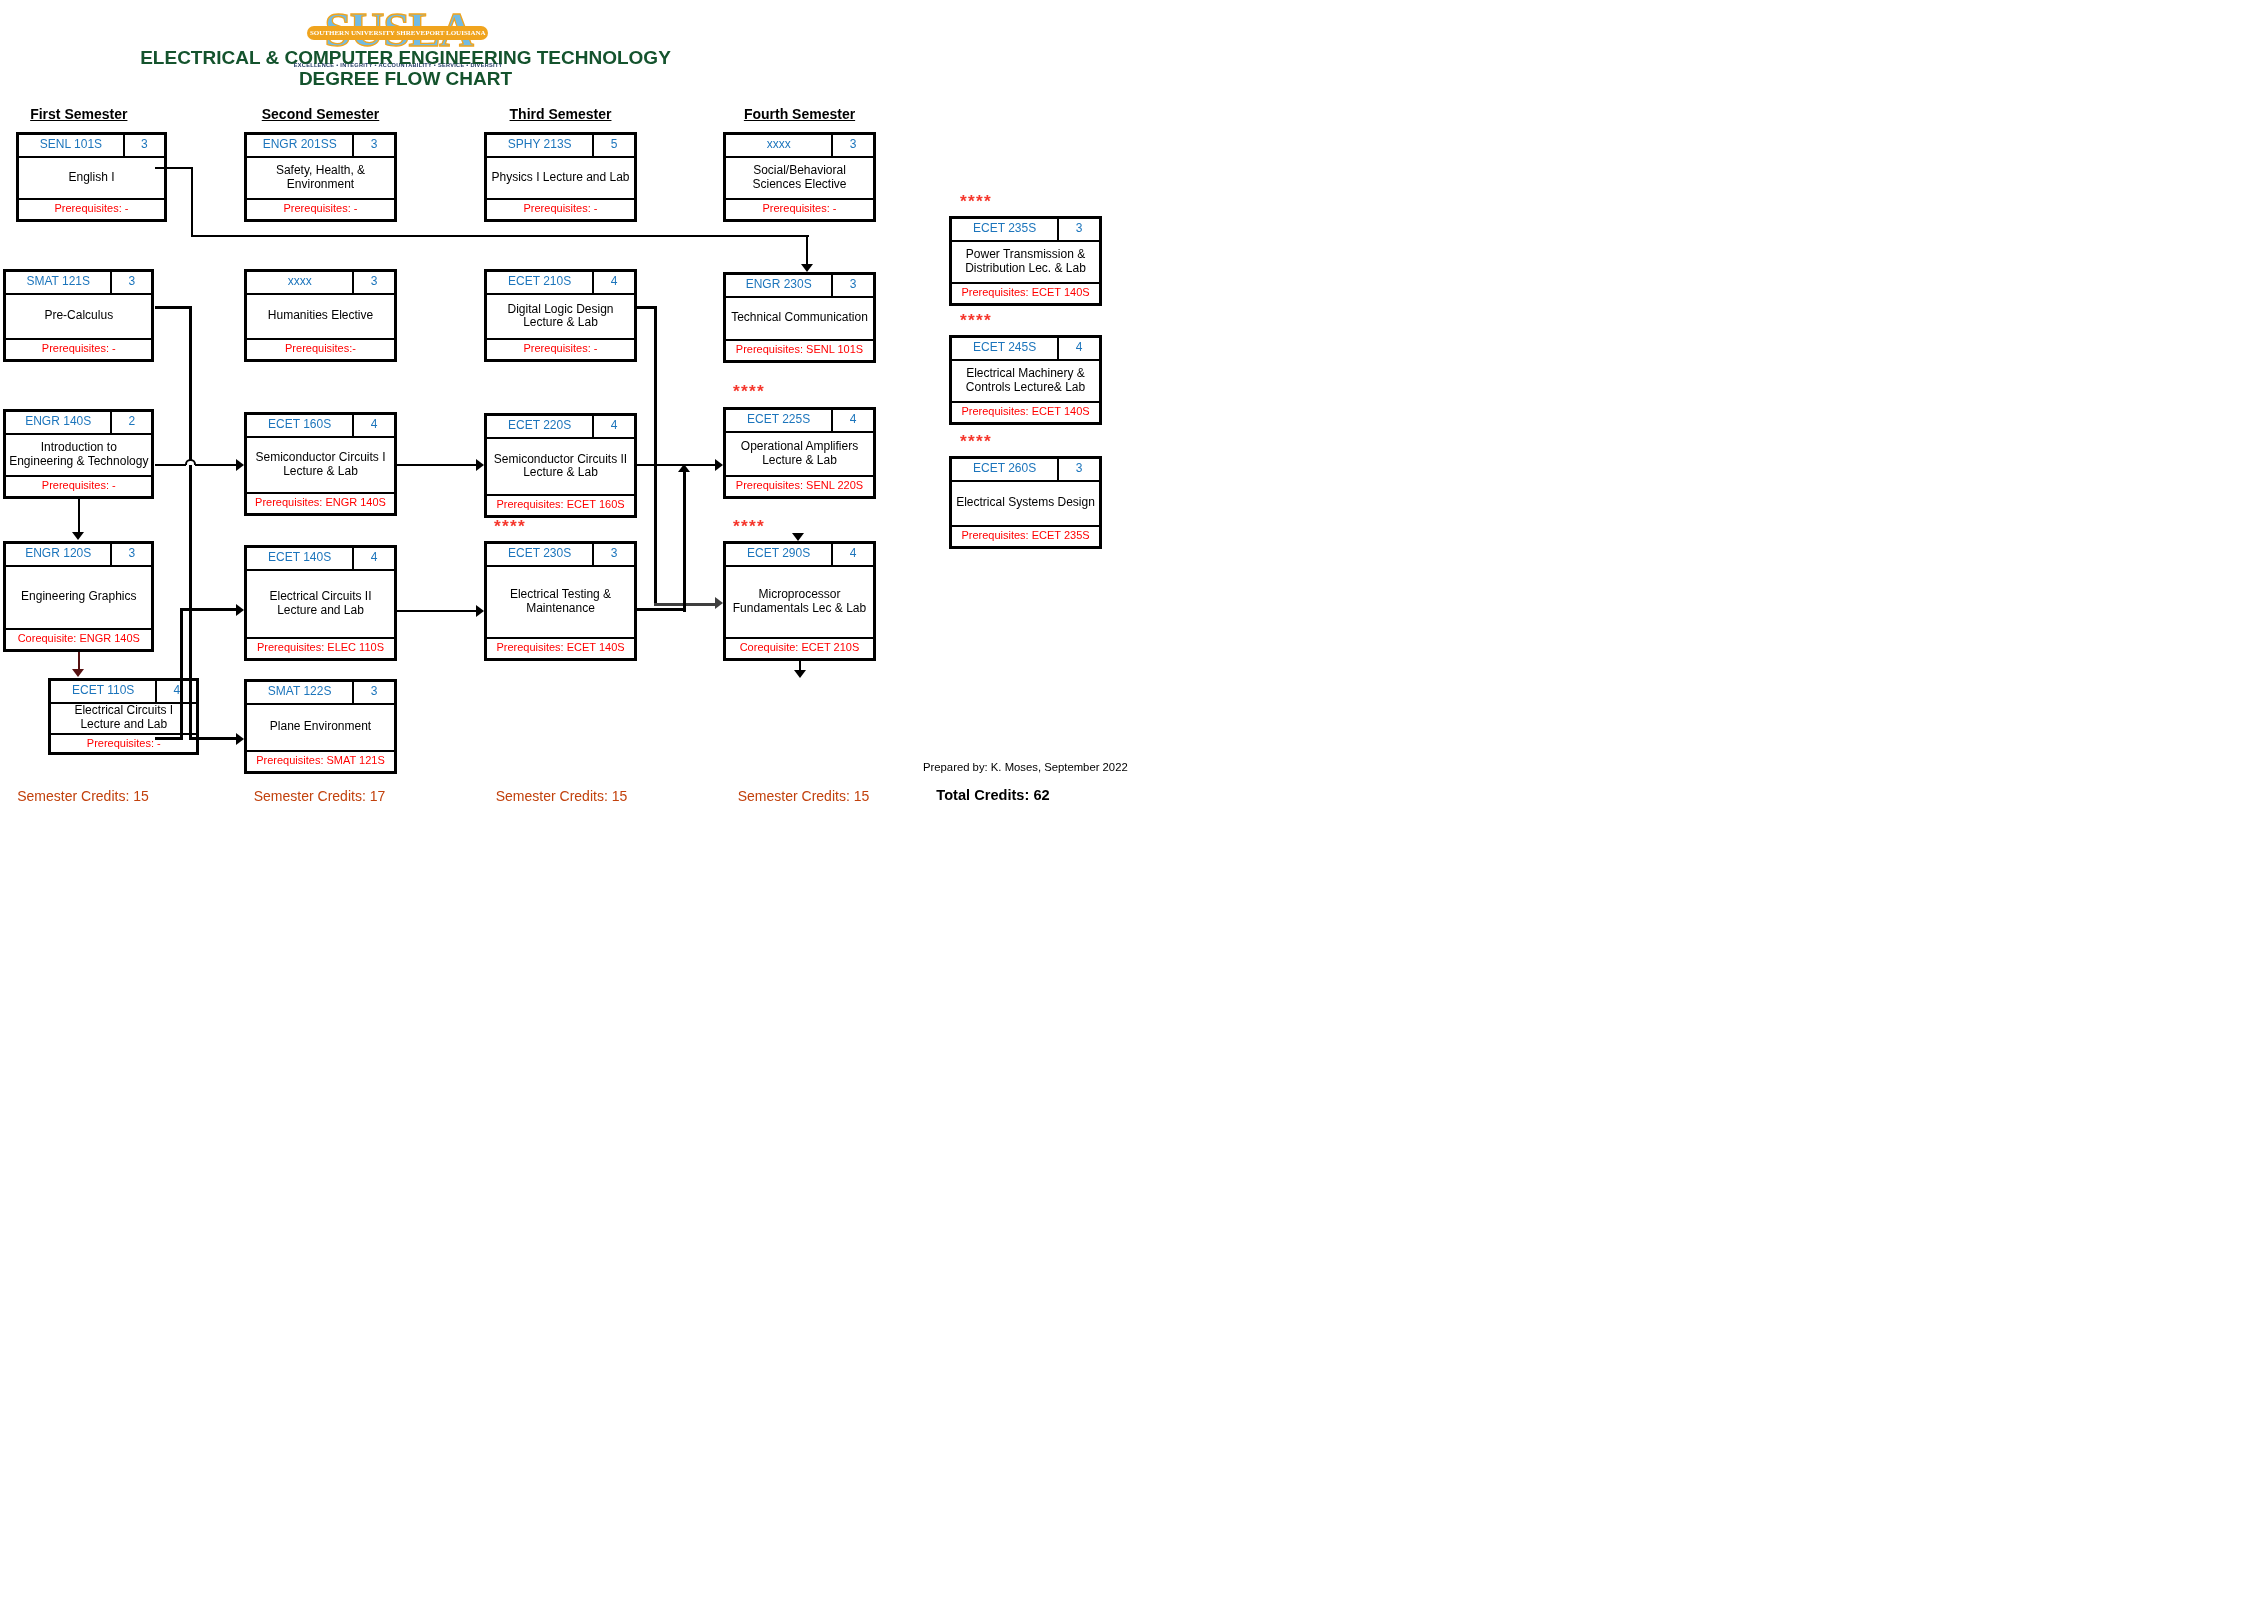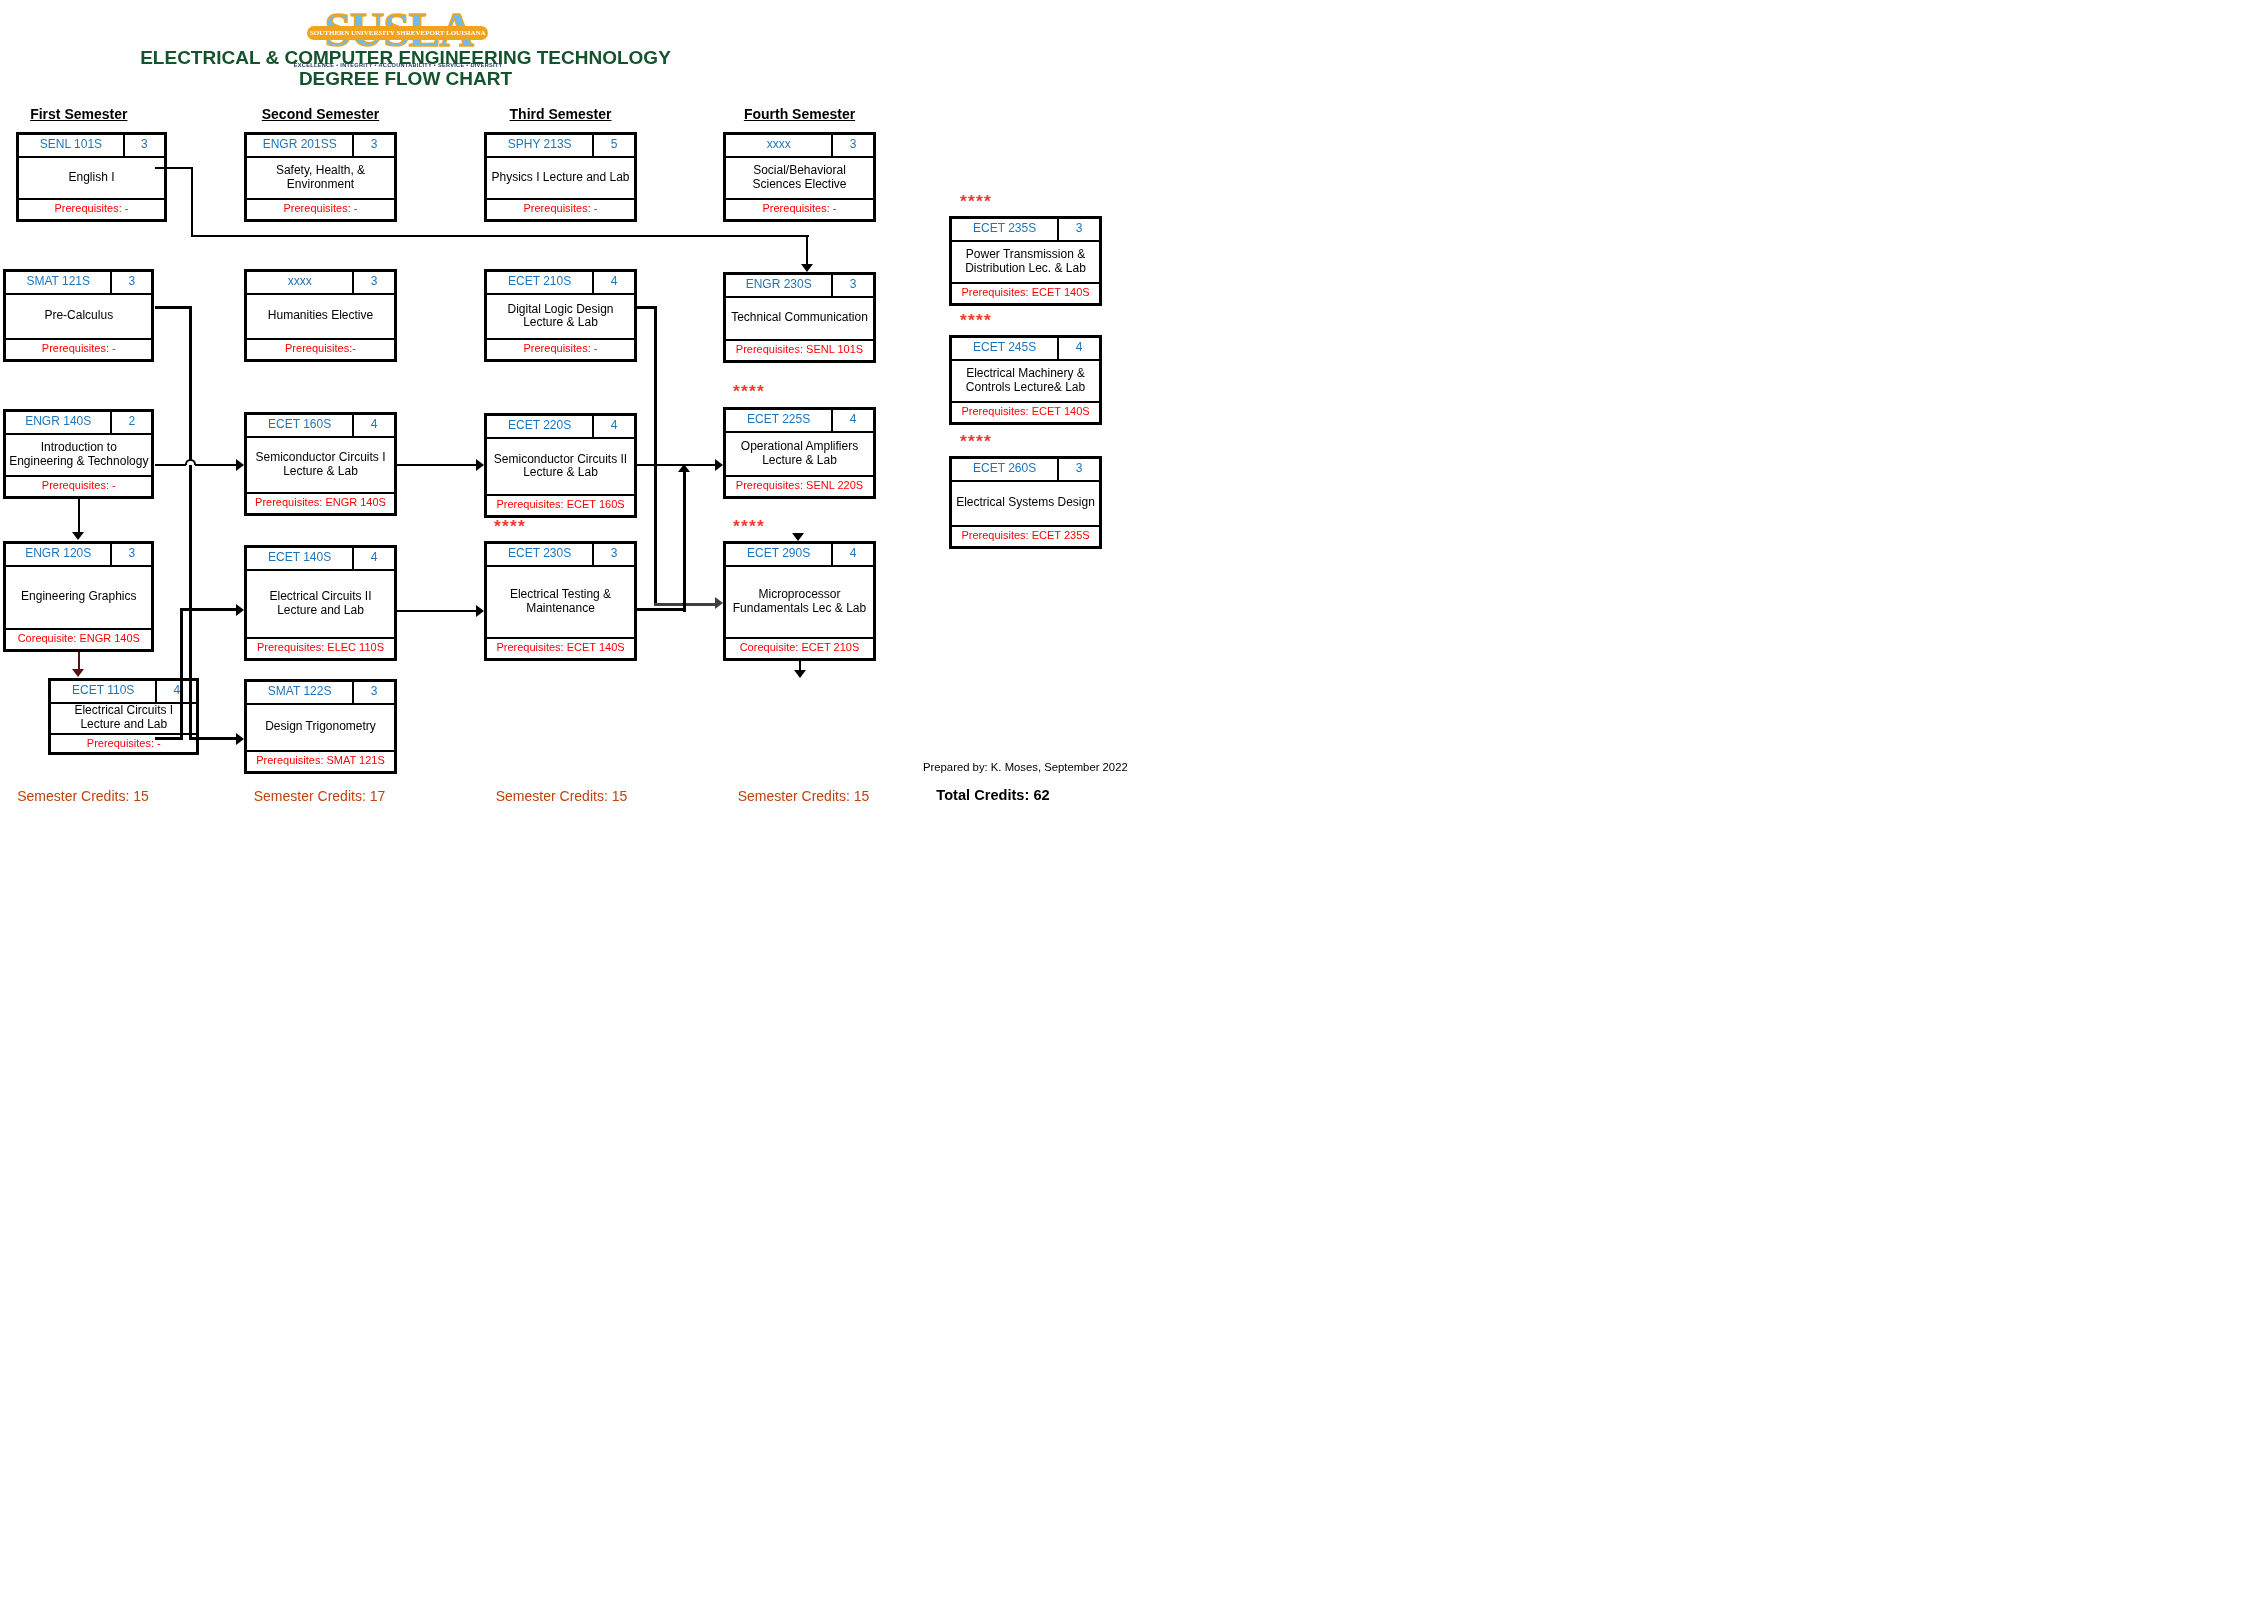--- a/index.html
+++ b/index.html
@@ -143,21 +143,21 @@
         <div class="cr">4</div>
       </div>
     <div class="ttl">Electrical Circuits II Lecture and Lab</div>
     <div class="req">Prerequisites: ELEC 110S</div>
   </div>
   <div class="course" style="left:244px;top:679px;width:153px;height:95px;">
     <div class="rowtop">
         <div class="code">SMAT 122S</div>
         <div class="cr">3</div>
       </div>
-    <div class="ttl">Design Trigonometry</div>
+    <div class="ttl">Plane Environment</div>
     <div class="req">Prerequisites: SMAT 121S</div>
   </div>
 
   <div class="course" style="left:484px;top:132px;width:153px;height:90px;">
     <div class="rowtop">
         <div class="code">SPHY 213S</div>
         <div class="cr">5</div>
       </div>
     <div class="ttl">Physics I Lecture and Lab</div>
     <div class="req">Prerequisites: -</div>

